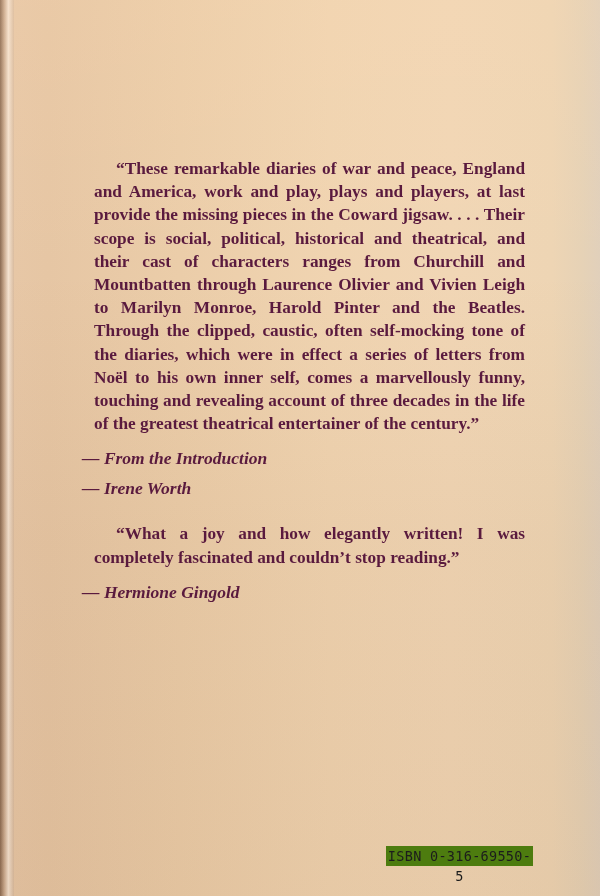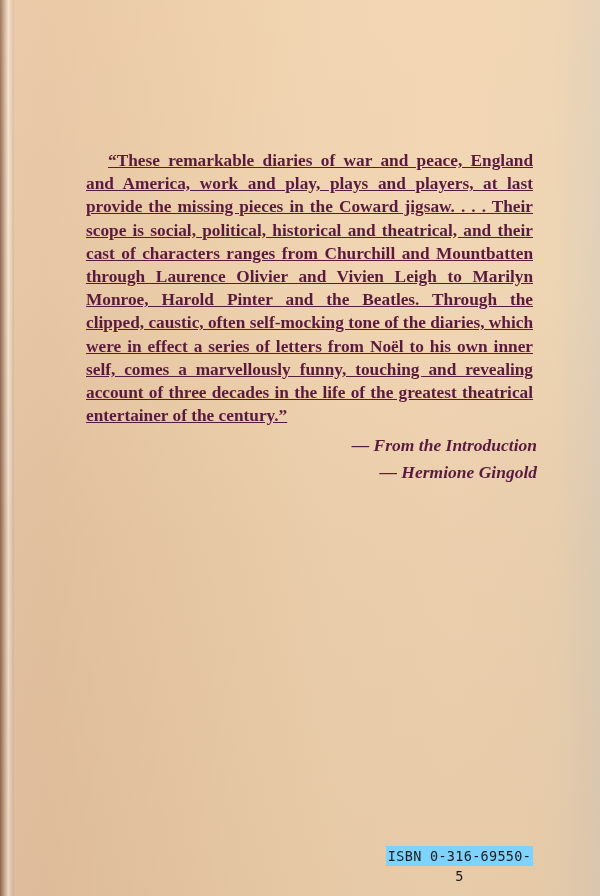--- a/index.html
+++ b/index.html
@@ -15,45 +15,47 @@
     .spine-edge {
       position: absolute; left: 0; top: 0; width: 14px; height: 896px;
       background: linear-gradient(90deg, #8a6a52 0%, #c9a98e 30%, #f4e2d0 60%, #d9bb9e 100%);
     }
     .content {
       position: absolute; left: 82px; top: 145px; width: 455px;
       font-family: "Liberation Serif", "DejaVu Serif", serif;
       font-weight: bold; color: #5a1a3e;
       font-size: 17.3px; line-height: 23.2px;
     }
-    .quote { text-align: justify; text-indent: 22px; margin: 4px; hyphens: manual; text-decoration: underline; }
+    .quote { text-align: justify; text-indent: 22px; margin: 12px; hyphens: manual; }
     .attrib {
-      text-align: right; font-style: italic; margin: 0;
+      font-style: italic; margin: 0;
       font-size: 17.5px; line-height: 23px;
     }
     .q1 { }
     .a1 { margin-top: 7px; }
     .q2 { margin-top: 22px; }
     .a2 { margin-top: 7px; }
     .q3 { margin-top: 22px; }
     .a3 { margin-top: 4px; }
     .isbn {
       position: absolute; left: 386px; top: 846px; width: 147px; height: 20px;
-      background: #7dd3fc; color: #1c1c1c;
+      background: #4d7c0f; color: #1c1c1c;
       font-family: "DejaVu Sans Mono", "Liberation Mono", monospace;
       font-size: 13.5px; line-height: 20px; text-align: center; letter-spacing: 0.3px;
     }
   </style>
 </head>
 <body>
 
 <div class="spine-edge"></div>
 <div class="shade"></div>
 
 <div class="content">
   <p class="quote q1">“These remarkable diaries of war and peace, England and America, work and play, plays and players, at last provide the missing pieces in the Coward jigsaw. . . . Their scope is social, political, historical and theatrical, and their cast of characters ranges from Churchill and Mountbatten through Laurence Olivier and Vivien Leigh to Marilyn Monroe, Harold Pinter and the Beatles. Through the clipped, caustic, often self-mocking tone of the diaries, which were in effect a series of letters from Noël to his own inner self, comes a marvellously funny, touching and revealing account of three decades in the life of the greatest theatrical entertainer of the century.”</p>
   <p class="attrib a1">— From the Introduction</p>
 
+  <p class="attrib a2">— Irene Worth</p>
 
+  <p class="quote q3">“What a joy and how elegantly written! I was completely fascinated and couldn’t stop reading.”</p>
   <p class="attrib a3">— Hermione Gingold</p>
 </div>
 
 <div class="isbn">ISBN 0-316-69550-5</div>
 
 </body></html>

